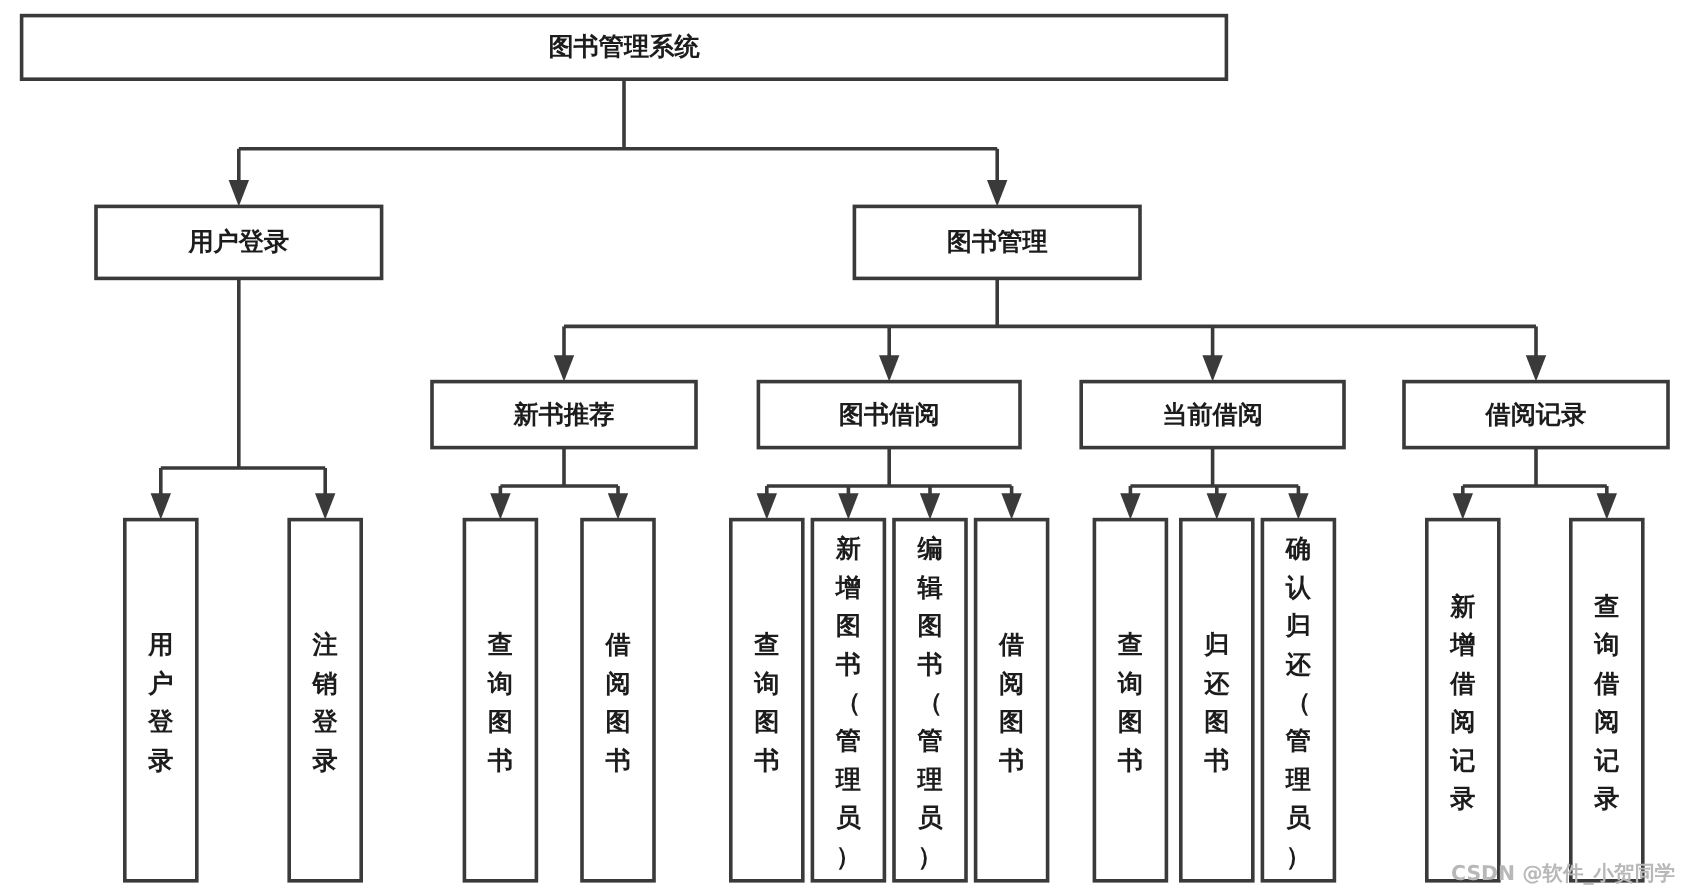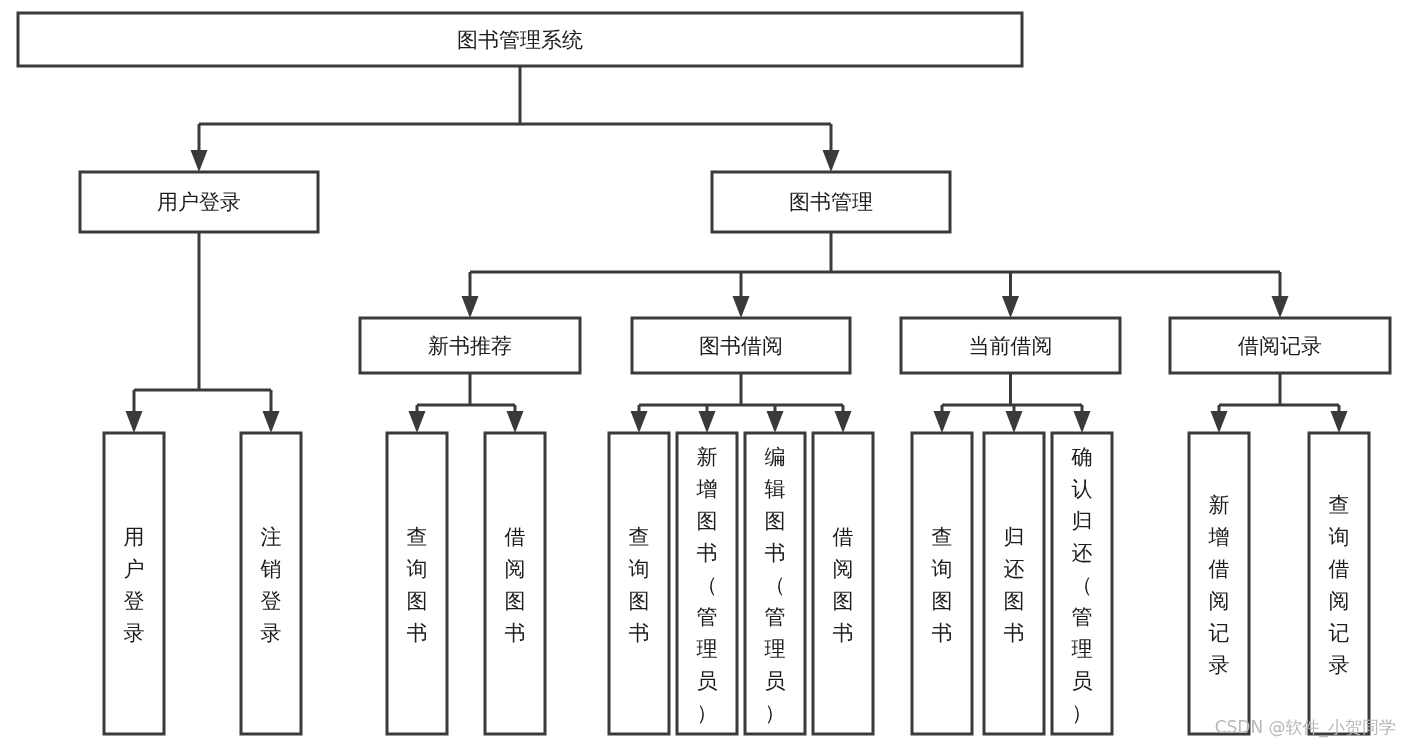--- a/index.html
+++ b/index.html
@@ -12,20 +12,21 @@
     width: 1405px;
     height: 747px;
     font-family: "DejaVu Sans", "Liberation Sans", sans-serif;
     overflow: hidden;
     position: relative;
   }
   #diagram-root {
     position: relative;
     width: 1405px;
     height: 747px;
+    font-weight: bold;
   }
   svg.diagram-canvas {
     display: block;
     width: 1405px;
     height: 747px;
     background: #ffffff;
   }
   .node-box {
     fill: #ffffff;
     stroke: #3a3a3a;

